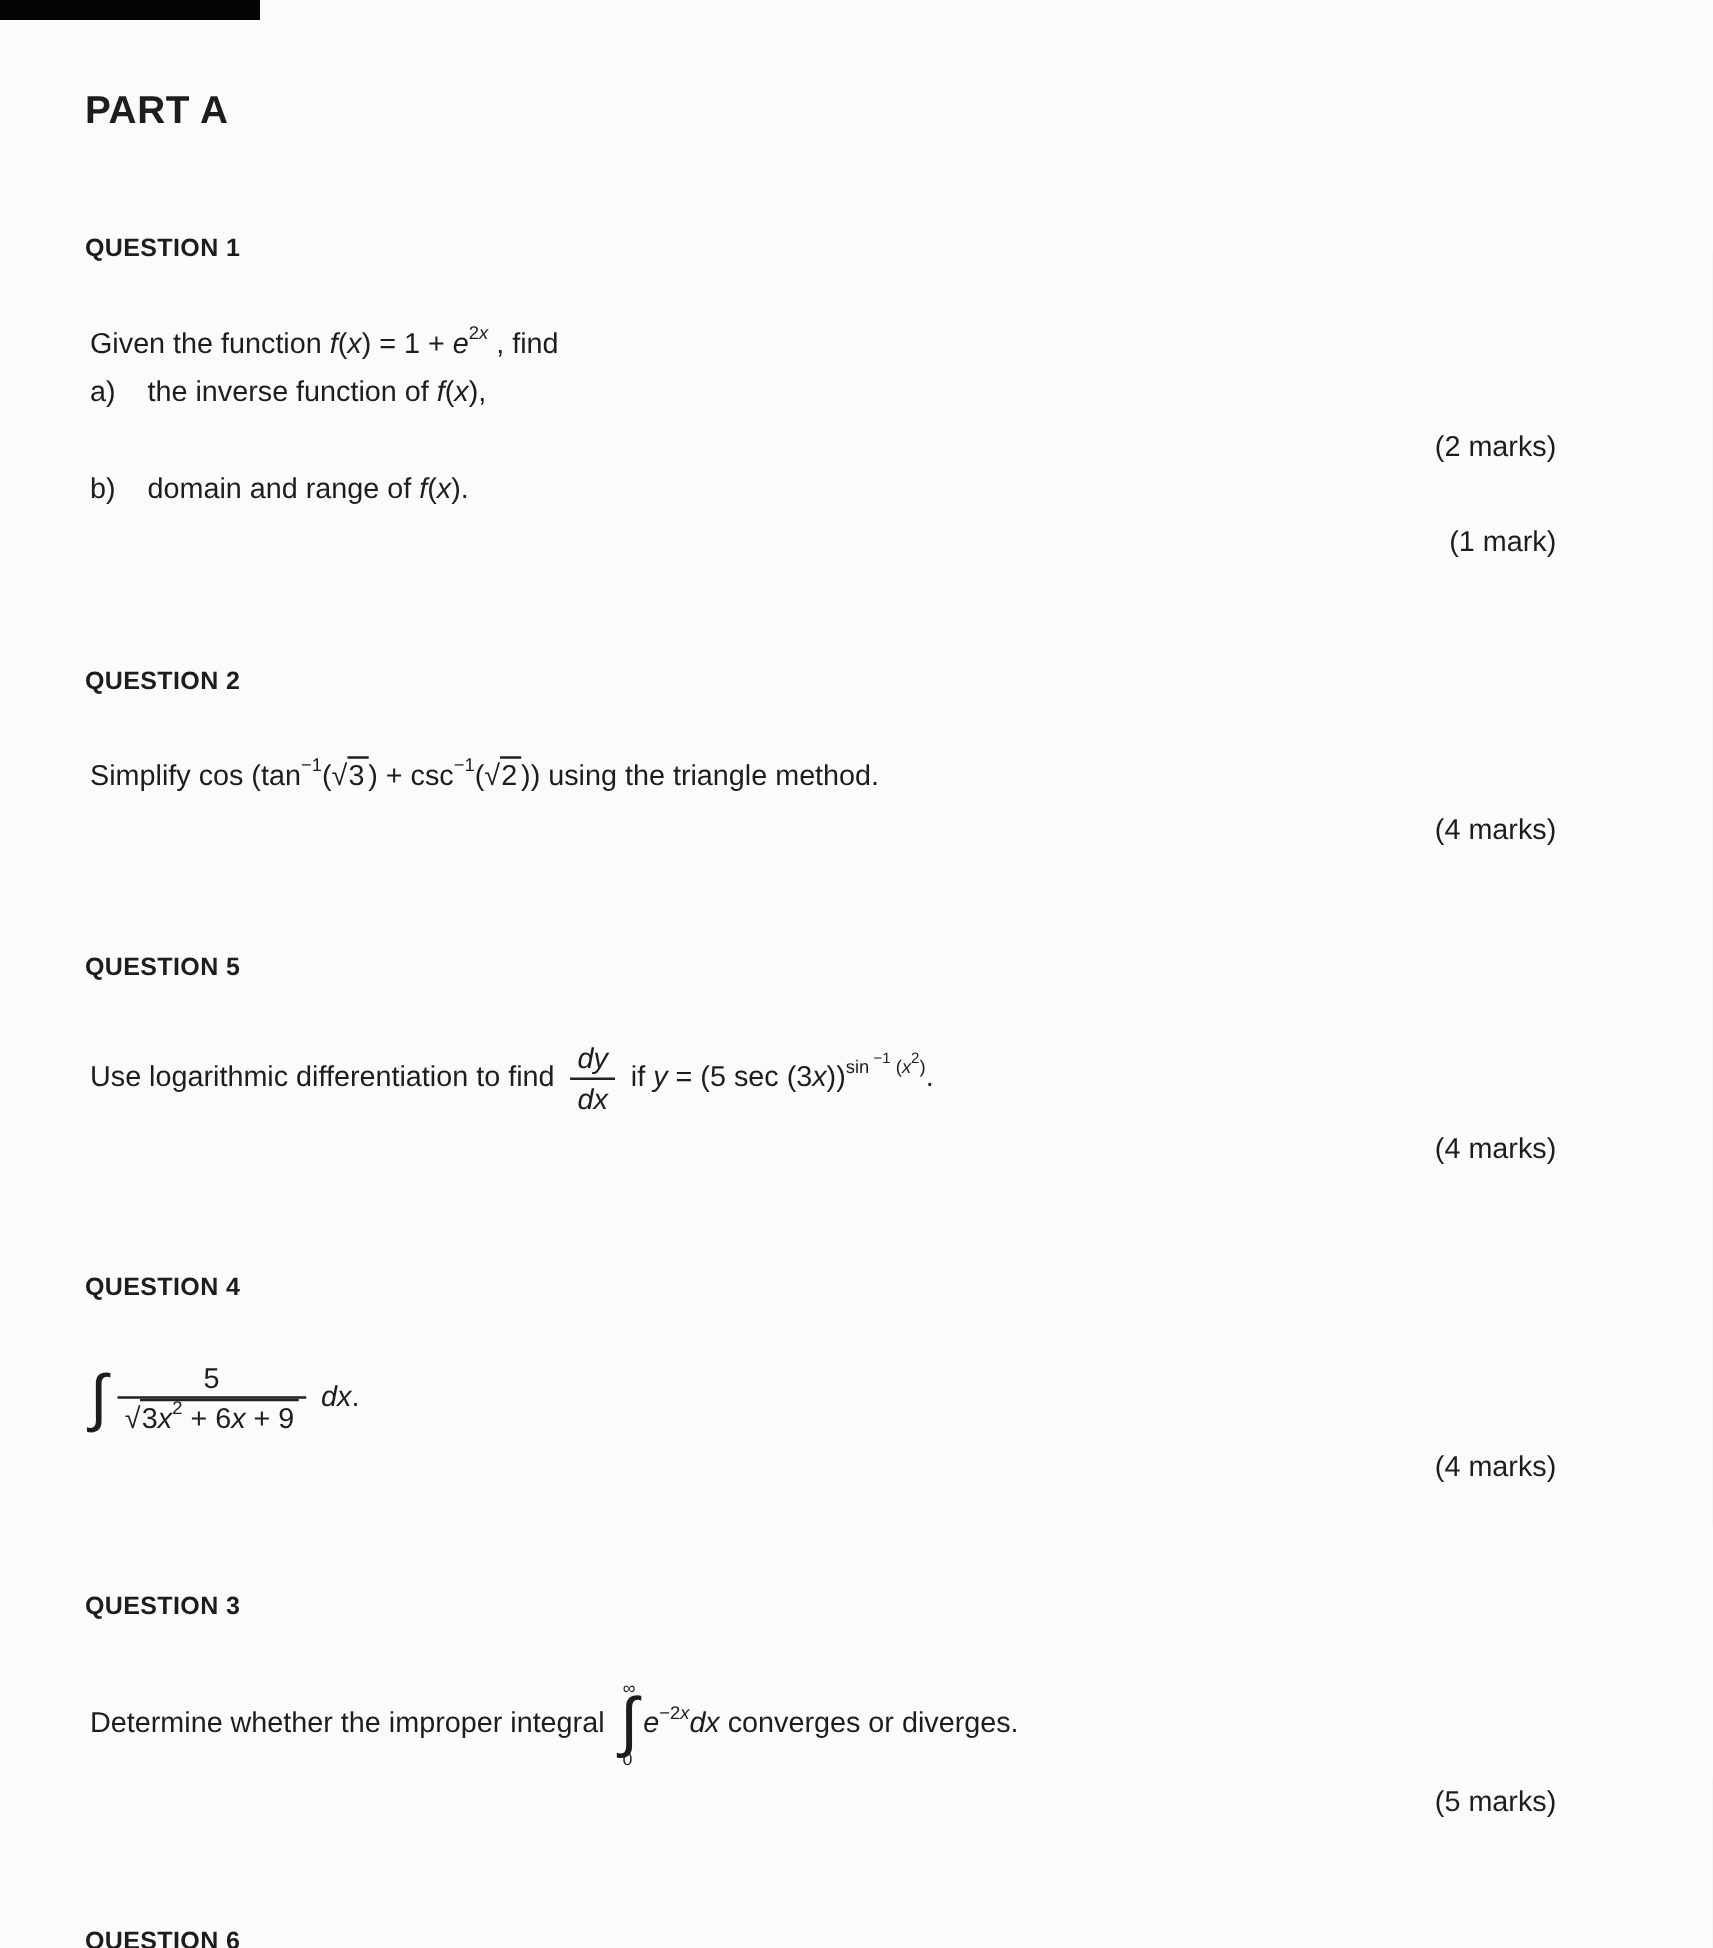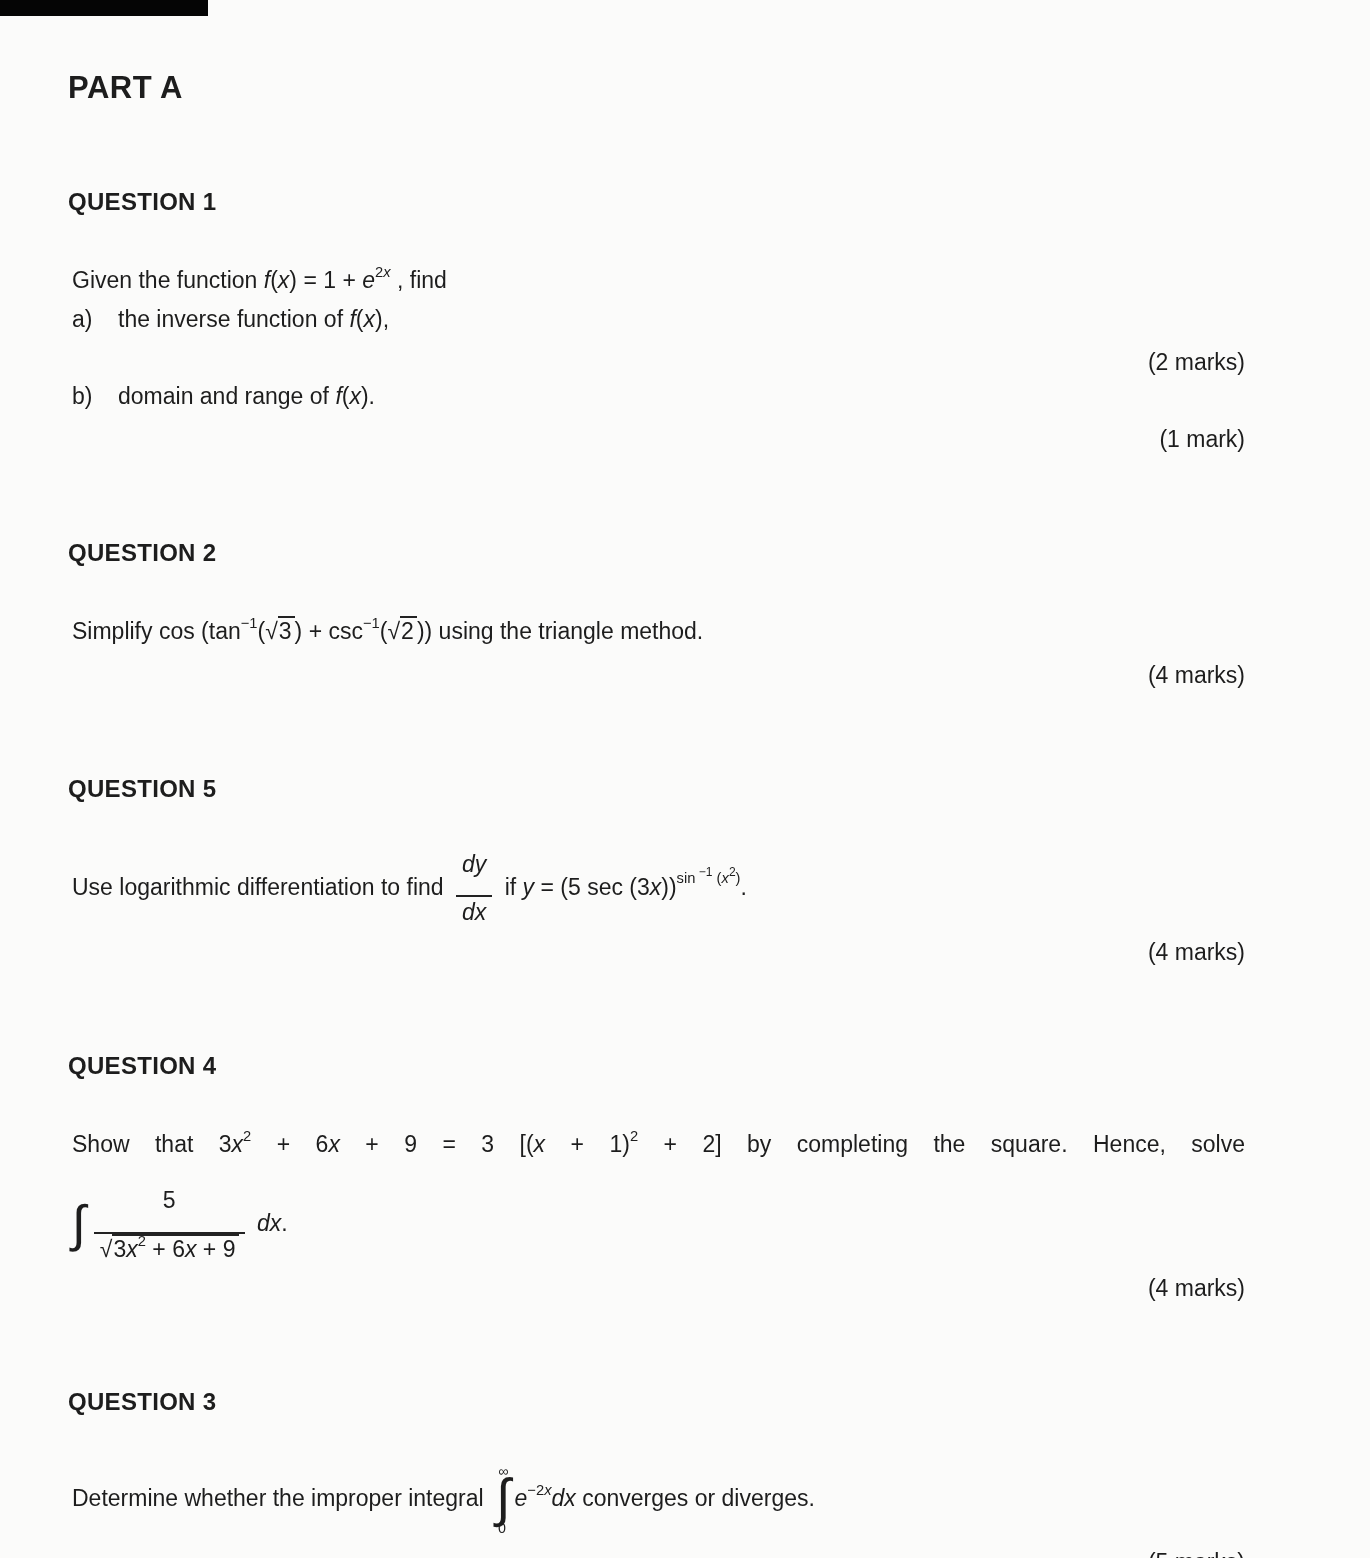--- a/index.html
+++ b/index.html
@@ -34,21 +34,21 @@
     margin: 0 0 0 0;
     letter-spacing: 0.5px;
   }
   .question {
     margin-top: 80px;
   }
   .question.first {
     margin-top: 74px;
   }
   .q-title {
-    font-size: 24px;
+    font-size: 20px;
     font-weight: bold;
     margin: 0 0 44px 0;
     letter-spacing: 0.3px;
   }
   .q-text {
     margin: 0 0 6px 4px;
   }
   .justify {
     text-align: justify;
     text-align-last: justify;
@@ -88,21 +88,21 @@
   }
   .frac {
     display: inline-block;
     vertical-align: middle;
     text-align: center;
     margin: 0 6px;
     line-height: 1.15;
   }
   .frac .num {
     display: block;
-    padding: 0 6px 18px 6px;
+    padding: 0 6px 2px 6px;
     border-bottom: 2px solid #222;
   }
   .frac .den {
     display: block;
     padding: 2px 6px 0 6px;
   }
   .bigint {
     font-size: 220%;
     font-weight: 300;
     vertical-align: middle;
@@ -160,21 +160,20 @@
   </section>
 
   <section class="question">
     <h2 class="q-title">QUESTION 5</h2>
     <p class="q-text">Use logarithmic differentiation to find <span class="frac"><span class="num"><i>dy</i></span><span class="den"><i>dx</i></span></span> if <i>y</i> = (5 sec (3<i>x</i>))<sup>sin<sup> −1</sup> (<i>x</i><sup>2</sup>)</sup>.</p>
     <p class="marks">(4 marks)</p>
   </section>
 
   <section class="question">
     <h2 class="q-title">QUESTION 4</h2>
-    <p class="q-text justify">Show that 3<i>x</i><sup>2</sup> + 6<i>x</i> + 9 = 3 [(<i>x</i> + 1)<sup>2</sup> + 2] by completing the square. Hence, solve</p>
     <p class="q-text q4-integral"><span class="bigint">∫</span><span class="frac"><span class="num">5</span><span class="den"><span class="sqrt">√<span class="rad">3<i>x</i><sup>2</sup> + 6<i>x</i> + 9</span></span></span></span> <i>dx</i>.</p>
     <p class="marks">(4 marks)</p>
   </section>
 
   <section class="question">
     <h2 class="q-title">QUESTION 3</h2>
     <p class="q-text">Determine whether the improper integral <span class="int">
           <span class="up">∞</span>
           <span class="sym">∫</span>
           <span class="lo">0</span>

